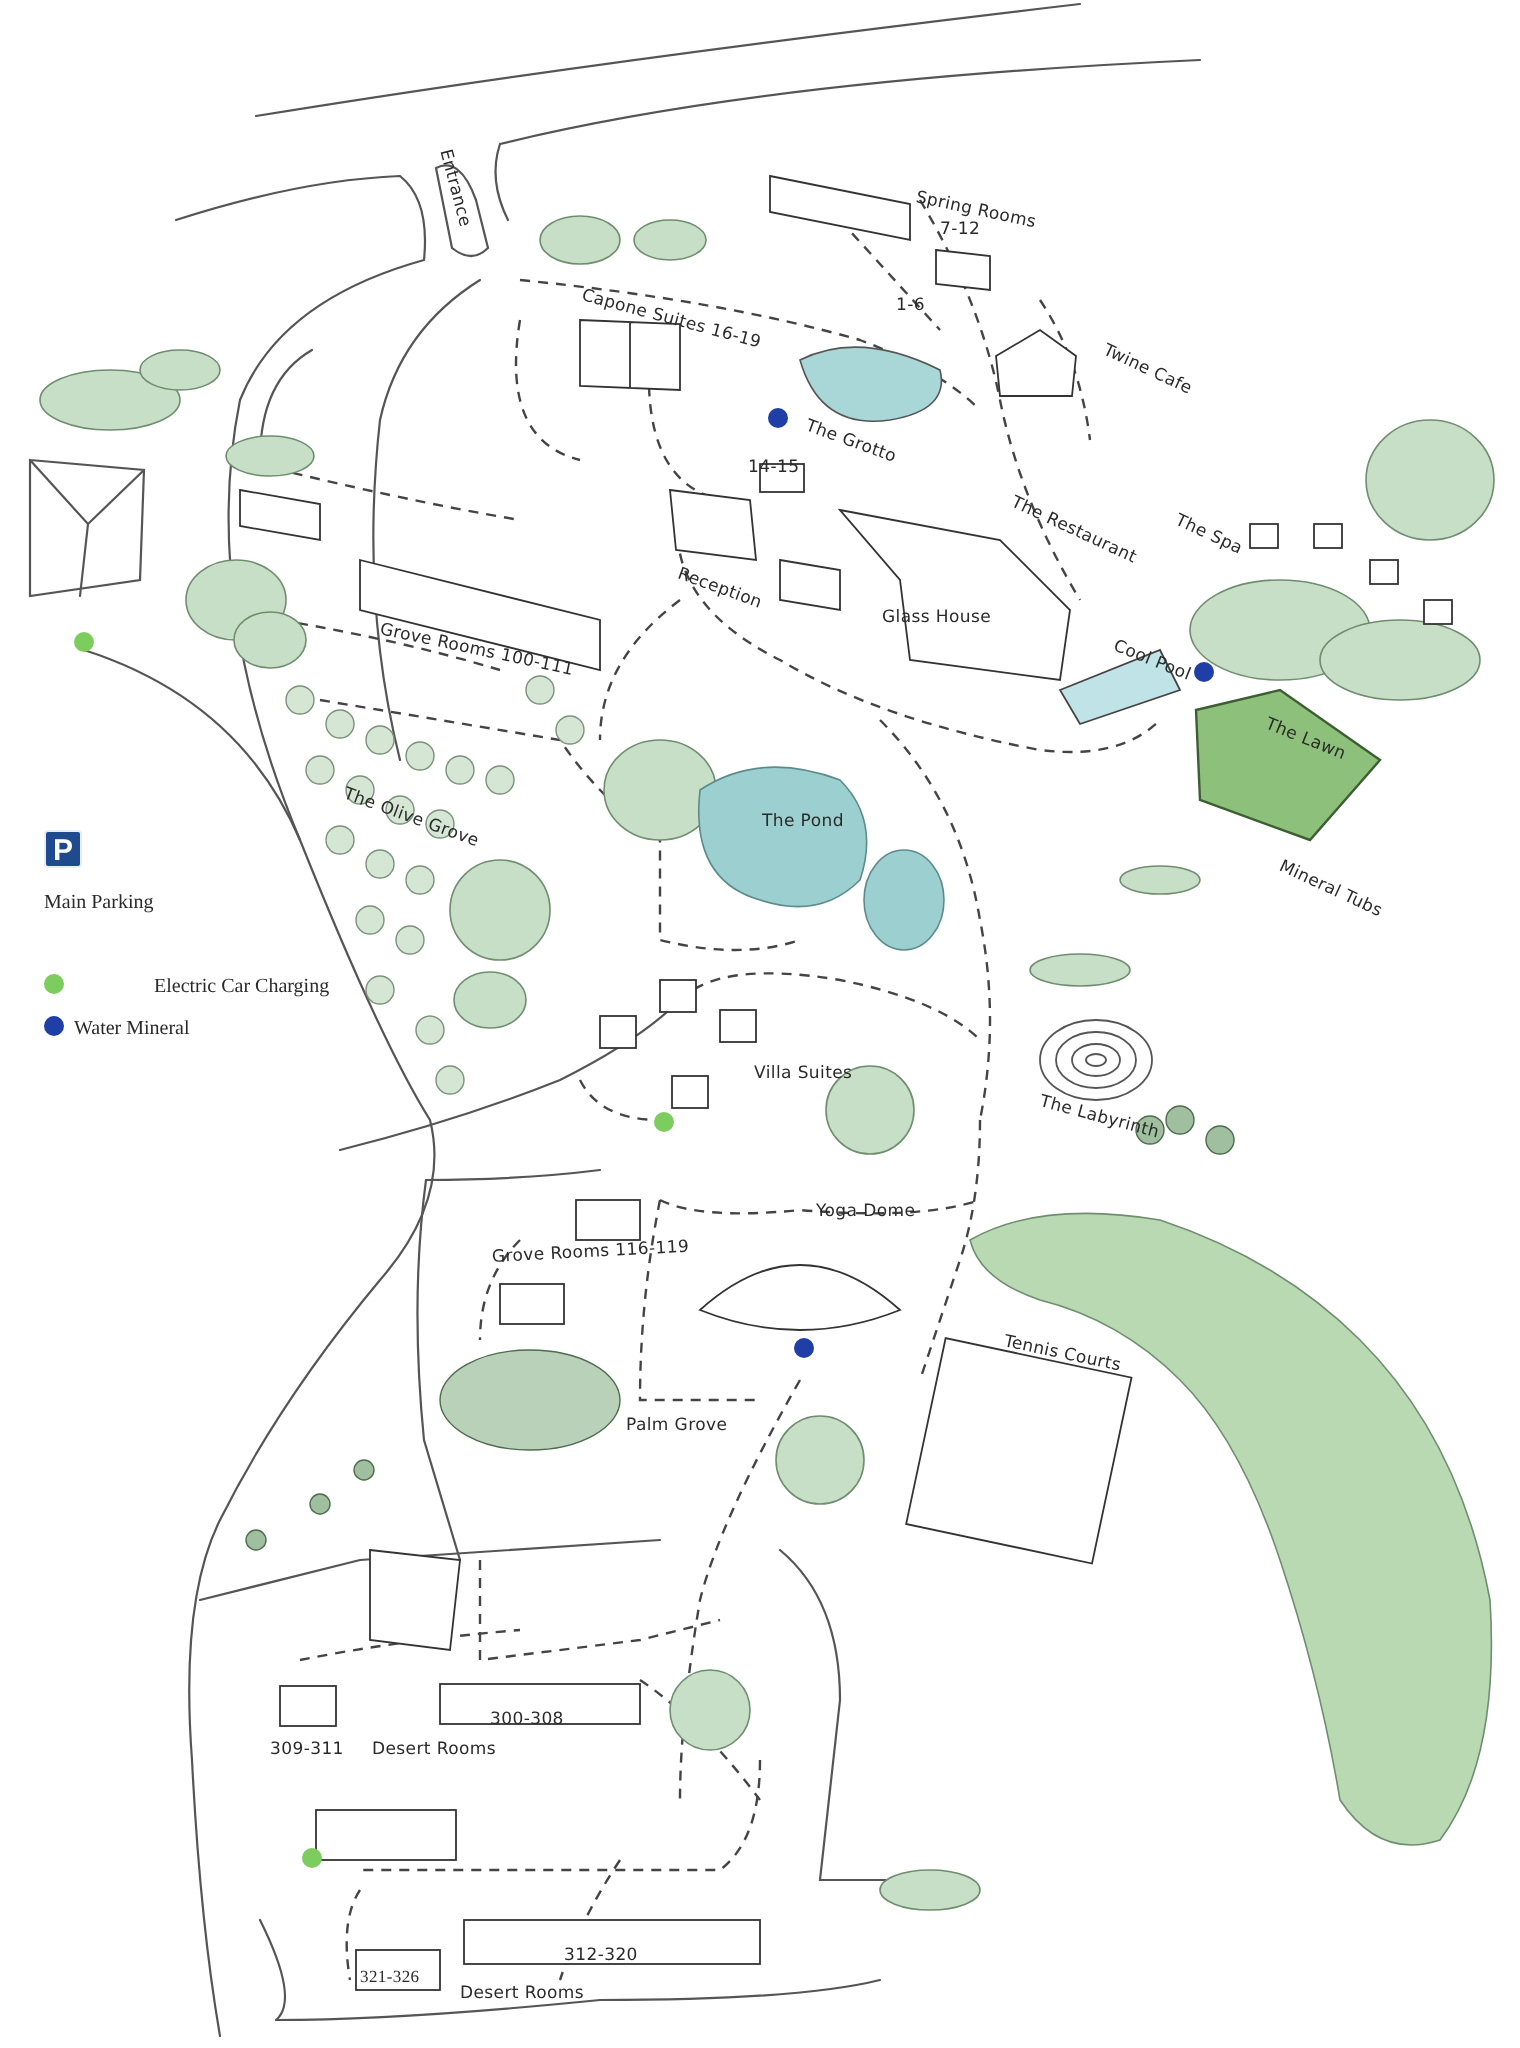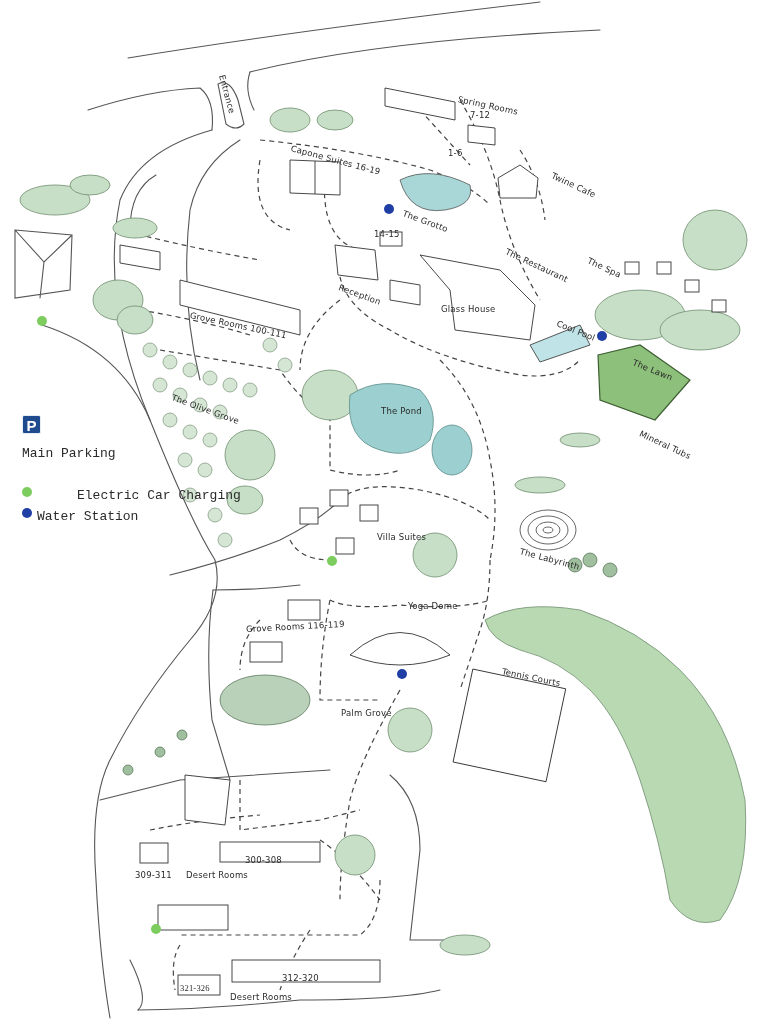--- a/index.html
+++ b/index.html
@@ -1,19 +1,19 @@
 <!DOCTYPE html>
 <html><head>
 <meta charset="utf-8">
 <style>
   html, body { margin: 0; padding: 0; background: #ffffff; }
   body { width: 760px; height: 1024px; position: relative; overflow: hidden; font-family: "DejaVu Sans", sans-serif; }
   #map { position: absolute; left: 0; top: 0; width: 760px; height: 1024px; }
   .lbl { position: absolute; font-family: "DejaVu Sans", sans-serif; font-size: 8.5px; color: #2a2a2a; white-space: nowrap; transform-origin: left center; letter-spacing: 0.2px; }
-  .legend { position: absolute; font-family: Liberation Mono, monospace; font-size: 13px; color: #2a2a2a; white-space: nowrap; text-align: right; }
+  .legend { position: absolute; font-family: Liberation Serif, serif; font-size: 10px; color: #2a2a2a; white-space: nowrap; text-align: right; }
   .parking-sign { position: absolute; left: 22px; top: 415px; width: 19px; height: 19px; background: #1f4b8e; border-radius: 2px; color: #fff; font-family: "Liberation Sans", sans-serif; font-weight: bold; font-size: 15px; line-height: 19px; text-align: center; border: 1px solid #e8eef8; box-sizing: border-box; }
   .dot { position: absolute; width: 10px; height: 10px; border-radius: 50%; }
 </style>
 </head>
 <body>
 
 <svg id="map" viewBox="0 0 760 1024" xmlns="http://www.w3.org/2000/svg">
   <g fill="none" stroke="#555" stroke-width="1.1" stroke-linecap="round">
 
     <path d="M128 58 Q300 30 540 2"></path>
@@ -165,21 +165,21 @@
       <circle cx="182" cy="735" r="5"></circle>
     <ellipse cx="265" cy="700" rx="45" ry="25" fill="#b9d0b9"></ellipse>
   </g>
 </svg>
 
 <div class="parking-sign">P</div>
 <div class="legend" style="left:22px; top:446px;">Main Parking</div>
 <div class="dot" style="left:22px; top:487px; background:#7ccc5e;"></div>
 <div class="legend" style="left:37px; top:488px;padding-left:40px;">Electric Car Charging</div>
 <div class="dot" style="left:22px; top:508px; background:#1f3fa6;"></div>
-<div class="legend" style="left:37px; top:509px;">Water Station</div>
+<div class="legend" style="left:37px; top:509px;">Water Mineral</div>
 
 <div class="dot" style="left:384px; top:204px; background:#1f3fa6;"></div>
 <div class="dot" style="left:597px; top:331px; background:#1f3fa6;"></div>
 <div class="dot" style="left:397px; top:669px; background:#1f3fa6;"></div>
 <div class="dot" style="left:37px; top:316px; background:#7ccc5e;"></div>
 <div class="dot" style="left:327px; top:556px; background:#7ccc5e;"></div>
 <div class="dot" style="left:151px; top:924px; background:#7ccc5e;"></div>
 
 <div class="lbl" style="left:222px; top:70px; transform: rotate(75deg);">Entrance</div>
 <div class="lbl" style="left:458px; top:94px; transform: rotate(12deg);">Spring Rooms</div>
@@ -197,19 +197,19 @@
 <div class="lbl" style="left:633px; top:357px; transform: rotate(22deg);">The Lawn</div>
 <div class="lbl" style="left:190px; top:310px; transform: rotate(12deg);">Grove Rooms 100-111</div>
 <div class="lbl" style="left:172px; top:392px; transform: rotate(20deg);">The Olive Grove</div>
 <div class="lbl" style="left:381px; top:406px;">The Pond</div>
 <div class="lbl" style="left:640px; top:428px; transform: rotate(25deg);">Mineral Tubs</div>
 <div class="lbl" style="left:377px; top:532px;">Villa Suites</div>
 <div class="lbl" style="left:520px; top:546px; transform: rotate(15deg);">The Labyrinth</div>
 <div class="lbl" style="left:408px; top:601px;">Yoga Dome</div>
 <div class="lbl" style="left:246px; top:624px; transform: rotate(-3deg);">Grove Rooms 116-119</div>
 <div class="lbl" style="left:502px; top:666px; transform: rotate(12deg);">Tennis Courts</div>
-<div class="lbl" style="left:341px; top:708px;">Palm Grove</div>
+<div class="lbl" style="left:313px; top:708px;">Palm Grove</div>
 <div class="lbl" style="left:245px; top:855px;">300-308</div>
 <div class="lbl" style="left:135px; top:870px;">309-311</div>
 <div class="lbl" style="left:186px; top:870px;">Desert Rooms</div>
 <div class="lbl" style="left:282px; top:973px;">312-320</div>
 <div class="lbl" style="left:180px; top:983px;font-family:Liberation Serif, serif;">321-326</div>
 <div class="lbl" style="left:230px; top:992px;">Desert Rooms</div>
 
 </body></html>

